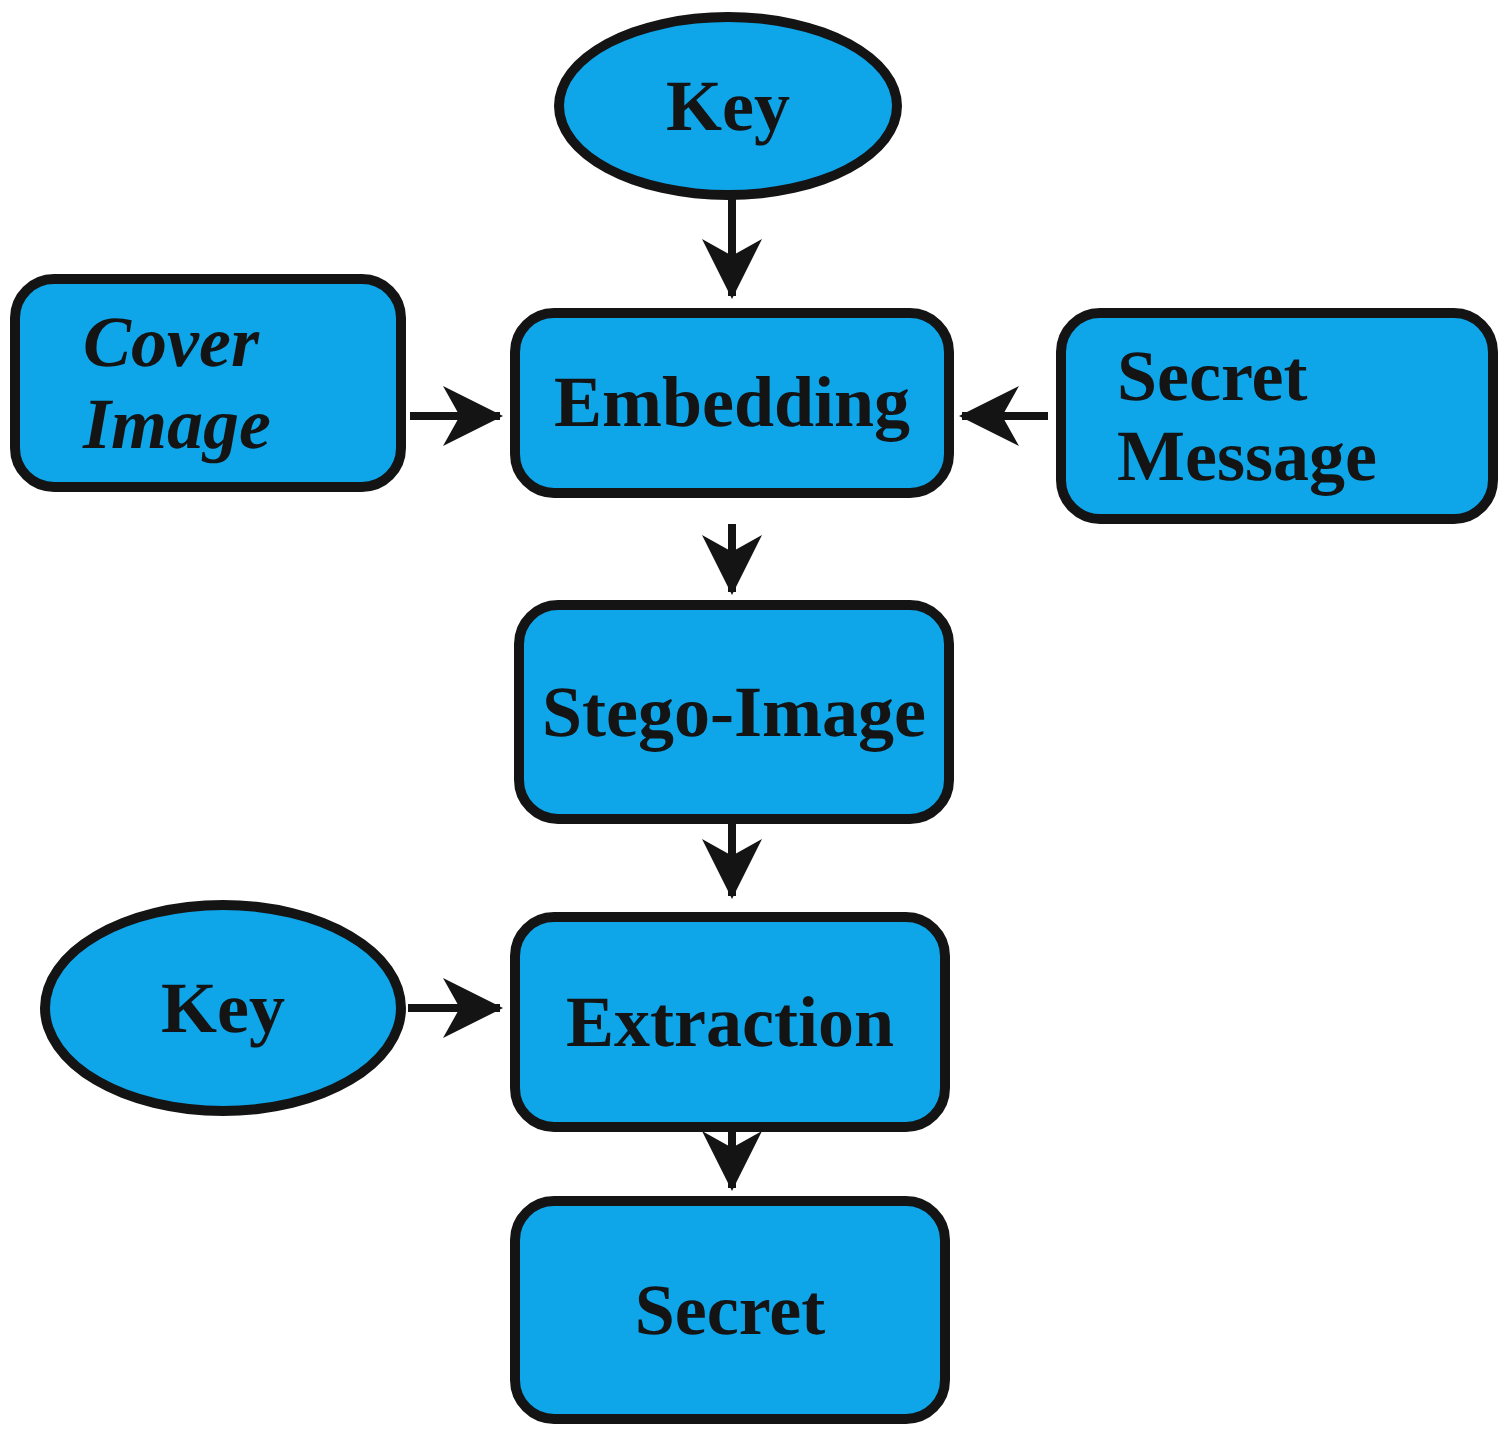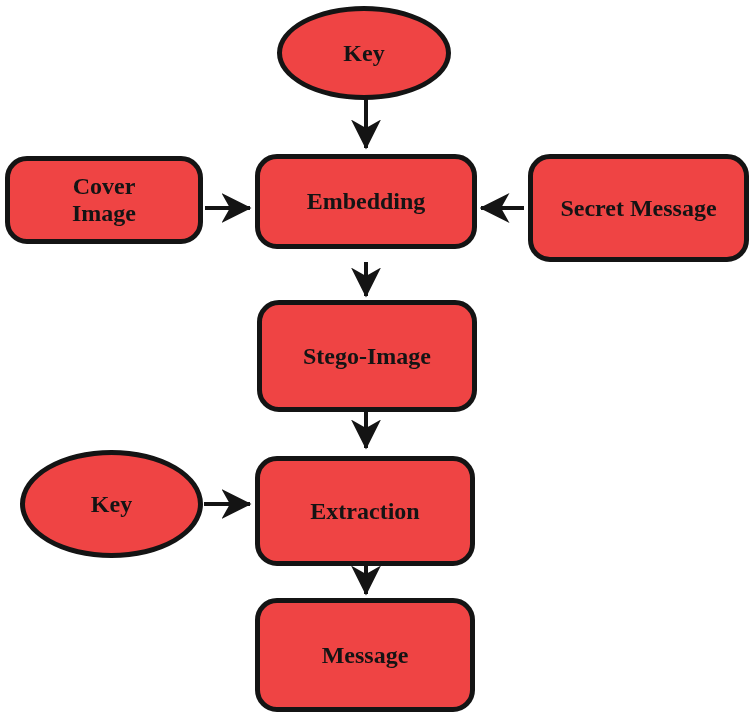--- a/index.html
+++ b/index.html
@@ -20,33 +20,32 @@
     inset: 0;
     width: 752px;
     height: 717px;
   }
   .node {
     position: absolute;
     display: flex;
     align-items: center;
     justify-content: center;
     box-sizing: border-box;
-    background: #ef4444;
+    background: #0ea5e9;
     border: 5px solid #141414;
     color: #141414;
     font-weight: bold;
-    font-size: 24px;
+    font-size: 36px;
     line-height: 1.12;
-    text-align: center;
   }
   .rect    { border-radius: 22px; }
   .ellipse { border-radius: 50%; }
 
   .node-key-top      { left: 277px; top:   6px; width: 174px; height:  94px; }
-  .node-cover-image  { left:   5px; top: 156px; width: 198px; height: 88px; }
+  .node-cover-image  { left:   5px; top: 137px; width: 198px; height: 109px; font-style: italic; }
   .node-embedding    { left: 255px; top: 154px; width: 222px; height: 95px; }
   .node-secret-msg   { left: 528px; top: 154px; width: 221px; height: 108px; }
   .node-stego-image  { left: 257px; top: 300px; width: 220px; height: 112px; }
   .node-key-left     { left:  20px; top: 450px; width: 183px; height: 108px; }
   .node-extraction   { left: 255px; top: 456px; width: 220px; height: 110px; }
   .node-message      { left: 255px; top: 598px; width: 220px; height: 114px; }
 
   .label       { display: inline-block; }
   .label-cover { max-width: 125px; }
   .label-secret{ max-width: 160px; }
@@ -103,16 +102,16 @@
 
   <div class="node ellipse node-key-left">
     <span class="label">Key</span>
   </div>
 
   <div class="node rect node-extraction">
     <span class="label">Extraction</span>
   </div>
 
   <div class="node rect node-message">
-    <span class="label">Message</span>
+    <span class="label">Secret</span>
   </div>
 
 </div>
 
 </body></html>

